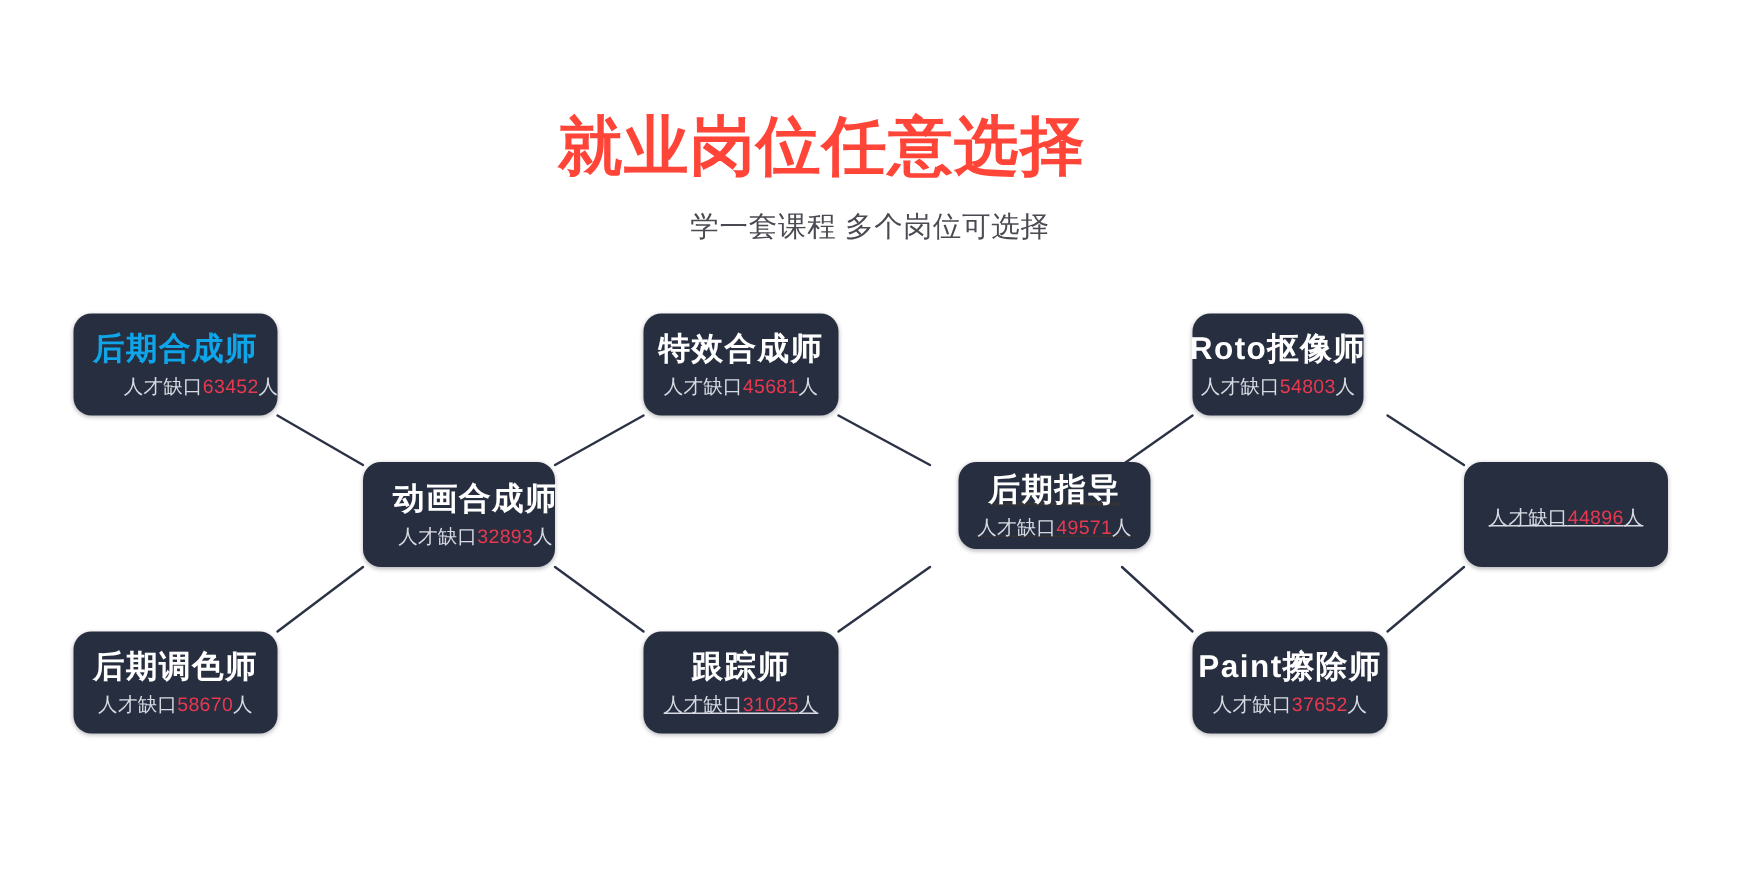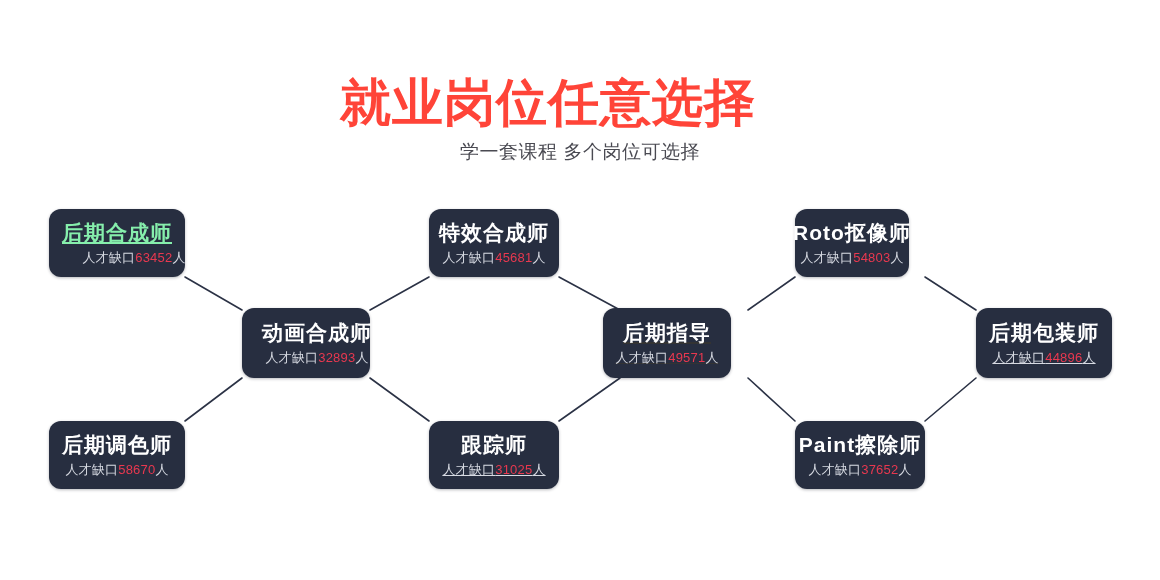--- a/index.html
+++ b/index.html
@@ -16,21 +16,21 @@
     font-family: "Liberation Sans", "DejaVu Sans", sans-serif;
     color: #333;
   }
 
   #page-title {
     position: absolute;
     left: 0;
     top: 42px;
     width: 1096px;
     text-align: center;
-    font-size: 51px;
+    font-size: 43px;
     line-height: 54px;
     font-weight: bold;
     color: #ff4438;
     letter-spacing: 1px;
     white-space: nowrap;
   }
 
   #page-subtitle {
     position: absolute;
     left: 0;
@@ -113,48 +113,47 @@
     <line x1="559" y1="277" x2="620" y2="310" stroke="#2b3245" stroke-width="1.6" stroke-linecap="round"></line>
     <line x1="559" y1="421" x2="620" y2="378" stroke="#2b3245" stroke-width="1.6" stroke-linecap="round"></line>
     <line x1="748" y1="310" x2="795" y2="277" stroke="#2b3245" stroke-width="1.6" stroke-linecap="round"></line>
     <line x1="748" y1="378" x2="795" y2="421" stroke="#2b3245" stroke-width="1.6" stroke-linecap="round"></line>
     <line x1="925" y1="277" x2="976" y2="310" stroke="#2b3245" stroke-width="1.6" stroke-linecap="round"></line>
     <line x1="925" y1="421" x2="976" y2="378" stroke="#2b3245" stroke-width="1.6" stroke-linecap="round"></line>
   </svg>
 
 <div id="node-layer">
     <div class="node-card" style="left: 49px; top: 209px; width: 136px; height: 68px; background: rgb(39, 46, 64);">
-      <div class="node-title" style="color: #86efac; text-decoration: underline;">后期合成师</div>
+      <div class="node-title" style="color: #0ea5e9;">后期合成师</div>
       <div class="node-sub" style="color: rgb(215, 218, 226); margin-left: 34px;"><span>人才缺口</span><span class="gap-count" style="color: rgb(232, 56, 79);">63452</span><span>人</span></div>
     </div>
     <div class="node-card" style="left: 242px; top: 308px; width: 128px; height: 70px; background: rgb(39, 46, 64); padding-left: 36px;">
       <div class="node-title" style="color: rgb(255, 255, 255);">动画合成师</div>
       <div class="node-sub" style="color: rgb(215, 218, 226);"><span>人才缺口</span><span class="gap-count" style="color: rgb(232, 56, 79);">32893</span><span>人</span></div>
     </div>
     <div class="node-card" style="left: 49px; top: 421px; width: 136px; height: 68px; background: rgb(39, 46, 64);">
       <div class="node-title" style="color: rgb(255, 255, 255);">后期调色师</div>
       <div class="node-sub" style="color: rgb(215, 218, 226);"><span>人才缺口</span><span class="gap-count" style="color: rgb(232, 56, 79);">58670</span><span>人</span></div>
     </div>
     <div class="node-card" style="left: 429px; top: 209px; width: 130px; height: 68px; background: rgb(39, 46, 64);">
       <div class="node-title" style="color: rgb(255, 255, 255); text-align: right;">特效合成师</div>
       <div class="node-sub" style="color: rgb(215, 218, 226);"><span>人才缺口</span><span class="gap-count" style="color: rgb(232, 56, 79);">45681</span><span>人</span></div>
     </div>
     <div class="node-card" style="left: 429px; top: 421px; width: 130px; height: 68px; background: rgb(39, 46, 64);">
       <div class="node-title" style="color: rgb(255, 255, 255);">跟踪师</div>
       <div class="node-sub" style="color: rgb(215, 218, 226); text-decoration: underline;"><span>人才缺口</span><span class="gap-count" style="color: rgb(232, 56, 79);">31025</span><span>人</span></div>
     </div>
-    <div class="node-card" style="left: 603px; top: 308px; width: 128px; height: 70px; background: rgb(39, 46, 64); text-decoration: underline;">
+    <div class="node-card" style="left: 639px; top: 308px; width: 128px; height: 58px; background: rgb(39, 46, 64); text-decoration: underline;">
       <div class="node-title" style="color: rgb(255, 255, 255);">后期指导</div>
       <div class="node-sub" style="color: rgb(215, 218, 226);"><span>人才缺口</span><span class="gap-count" style="color: rgb(232, 56, 79);">49571</span><span>人</span></div>
     </div>
     <div class="node-card" style="left: 795px; top: 209px; width: 114px; height: 68px; background: rgb(39, 46, 64);">
       <div class="node-title" style="color: rgb(255, 255, 255);">Roto抠像师</div>
       <div class="node-sub" style="color: rgb(215, 218, 226);"><span>人才缺口</span><span class="gap-count" style="color: rgb(232, 56, 79);">54803</span><span>人</span></div>
     </div>
     <div class="node-card" style="left: 795px; top: 421px; width: 130px; height: 68px; background: rgb(39, 46, 64);">
       <div class="node-title" style="color: rgb(255, 255, 255);">Paint擦除师</div>
       <div class="node-sub" style="color: rgb(215, 218, 226);"><span>人才缺口</span><span class="gap-count" style="color: rgb(232, 56, 79);">37652</span><span>人</span></div>
     </div>
     <div class="node-card" style="left: 976px; top: 308px; width: 136px; height: 70px; background: rgb(39, 46, 64);">
-      <div class="node-title" style="color: rgb(255, 255, 255);">后期包装师</div>
       <div class="node-sub" style="color: rgb(215, 218, 226); text-decoration: underline;"><span>人才缺口</span><span class="gap-count" style="color: rgb(232, 56, 79);">44896</span><span>人</span></div>
     </div>
   </div>
 
 </body></html>

